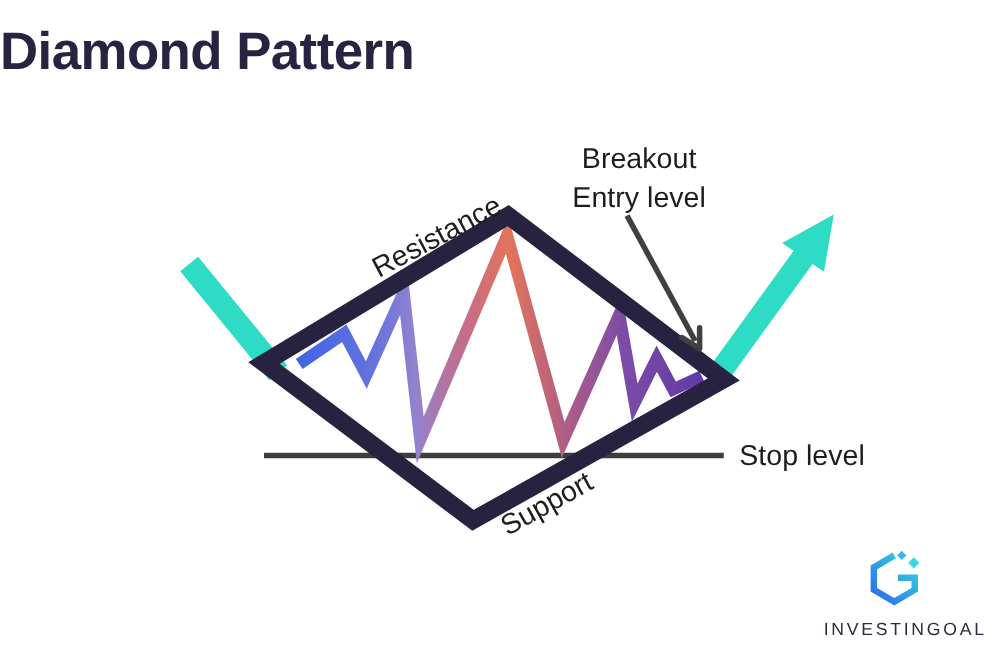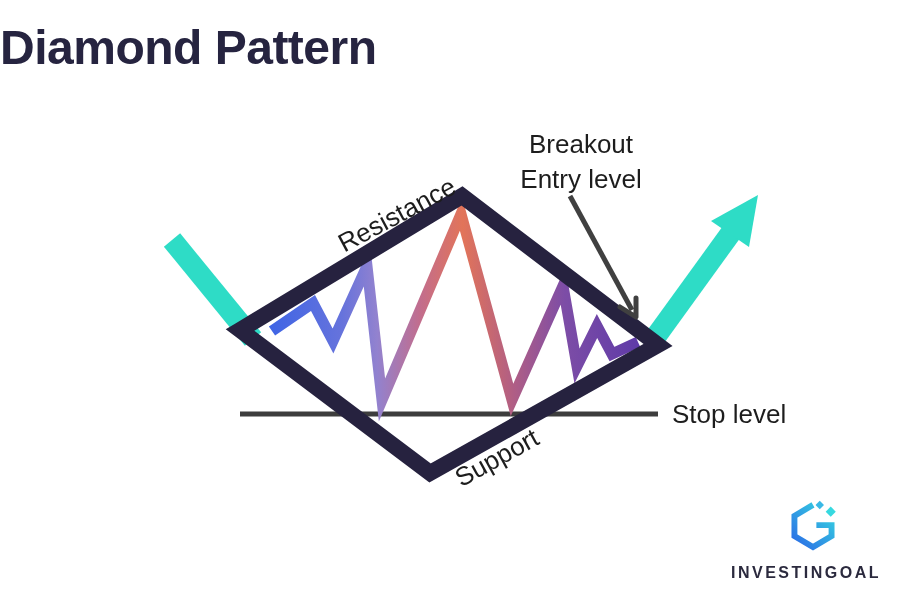--- a/index.html
+++ b/index.html
@@ -10,22 +10,22 @@
   .page-title{position:absolute;top:20px;left:0;width:900px;text-align:left;
       font-size:48px;font-weight:800;letter-spacing:-0.5px;color:var(--title-ink);}
   .label{position:absolute;font-size:26px;color:var(--ink);white-space:nowrap;}
   .rot{transform:translate(-50%,-50%) rotate(var(--r));}
   .lbl-downtrend{left:107px;top:197px;}
   .lbl-resistance{left:397px;top:215px;--r:-28deg;}
   .lbl-breakout{left:581px;top:127px;transform:translateX(-50%);
       text-align:center;line-height:35px;}
   .lbl-stop{left:672px;top:399px;}
   .lbl-support{left:497px;top:458px;--r:-29deg;}
-  .brand-text{position:absolute;left:731px;top:564px;width:166px;text-align:left;
-      font-size:16px;font-weight:700;letter-spacing:2.5px;color:var(--brand-text);}
+  .brand-text{position:absolute;left:731px;top:564px;width:166px;text-align:right;
+      font-size:16px;font-weight:400;letter-spacing:2.5px;color:var(--brand-text);}
   .logo-box{position:absolute;left:786px;top:498px;width:54px;height:56px;}
 </style>
 </head>
 <body>
 
 <div class="stage">
 
   <svg class="diagram" width="900" height="600" viewBox="0 0 900 600">
     <defs>
       <linearGradient id="zigGrad" gradientUnits="userSpaceOnUse" x1="260" y1="0" x2="650" y2="0">

